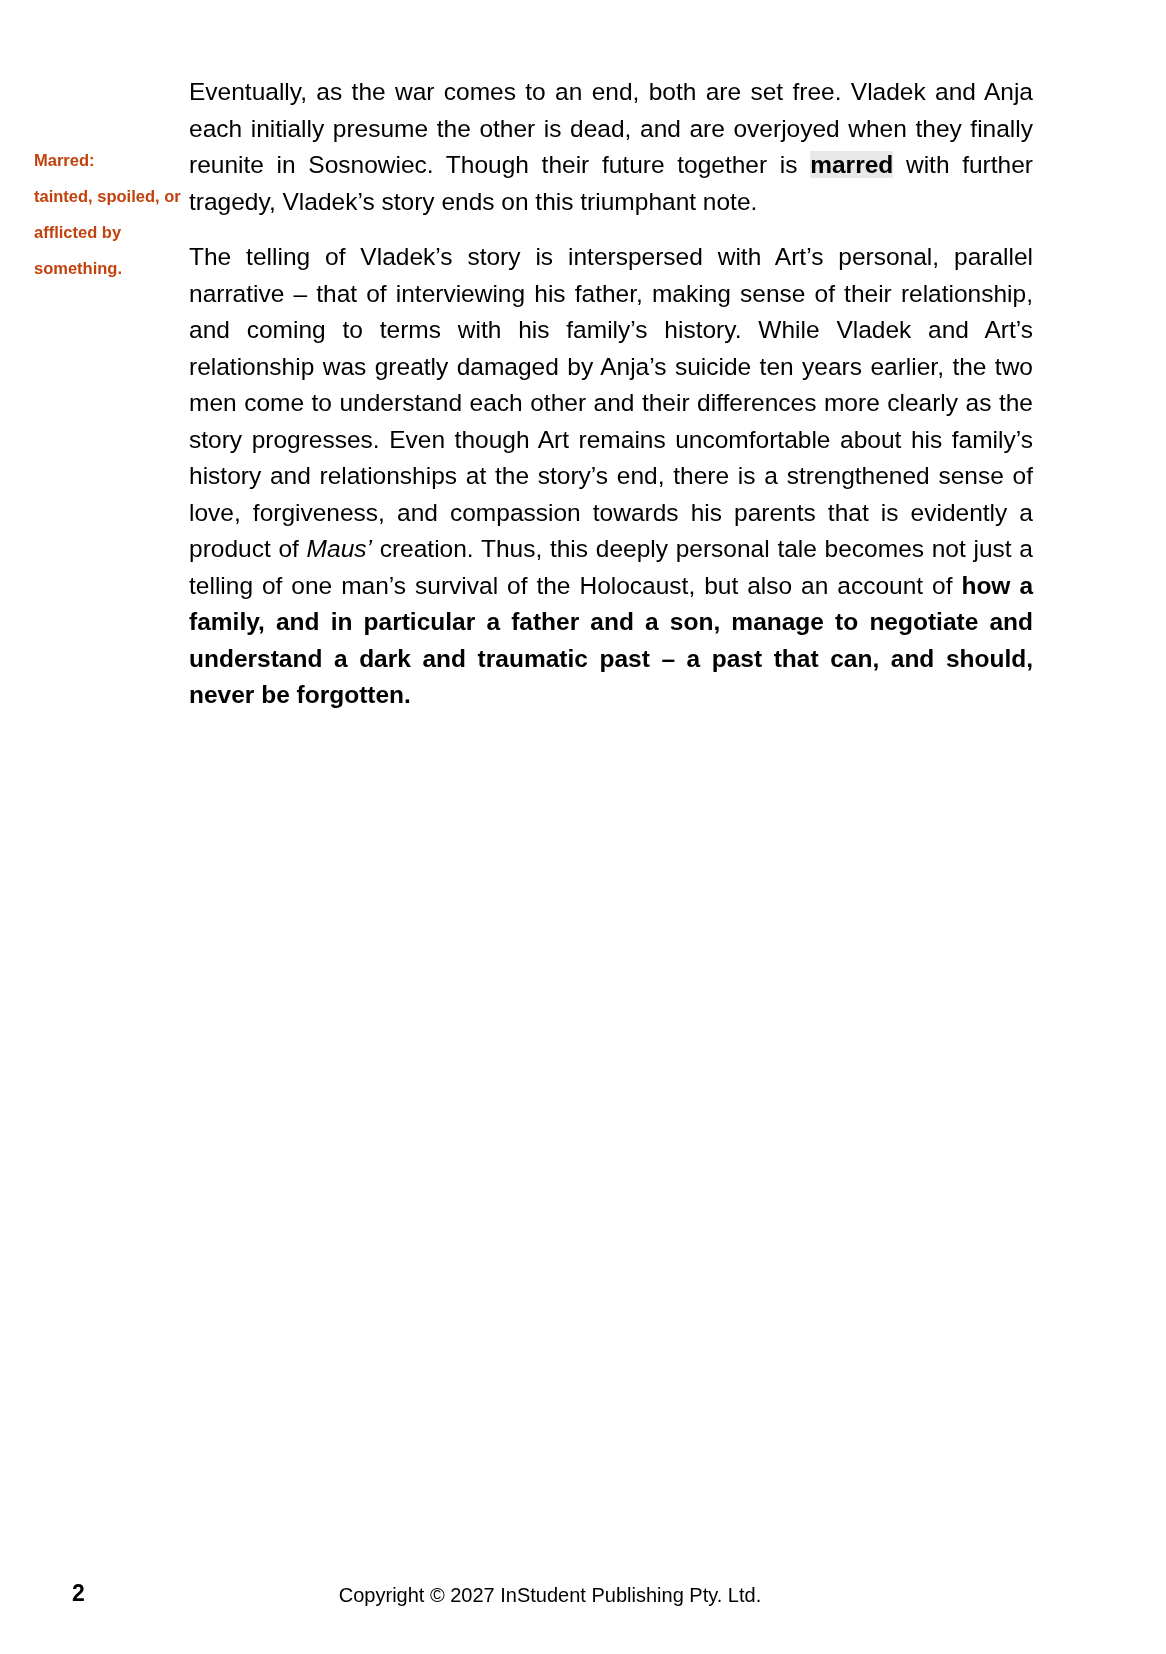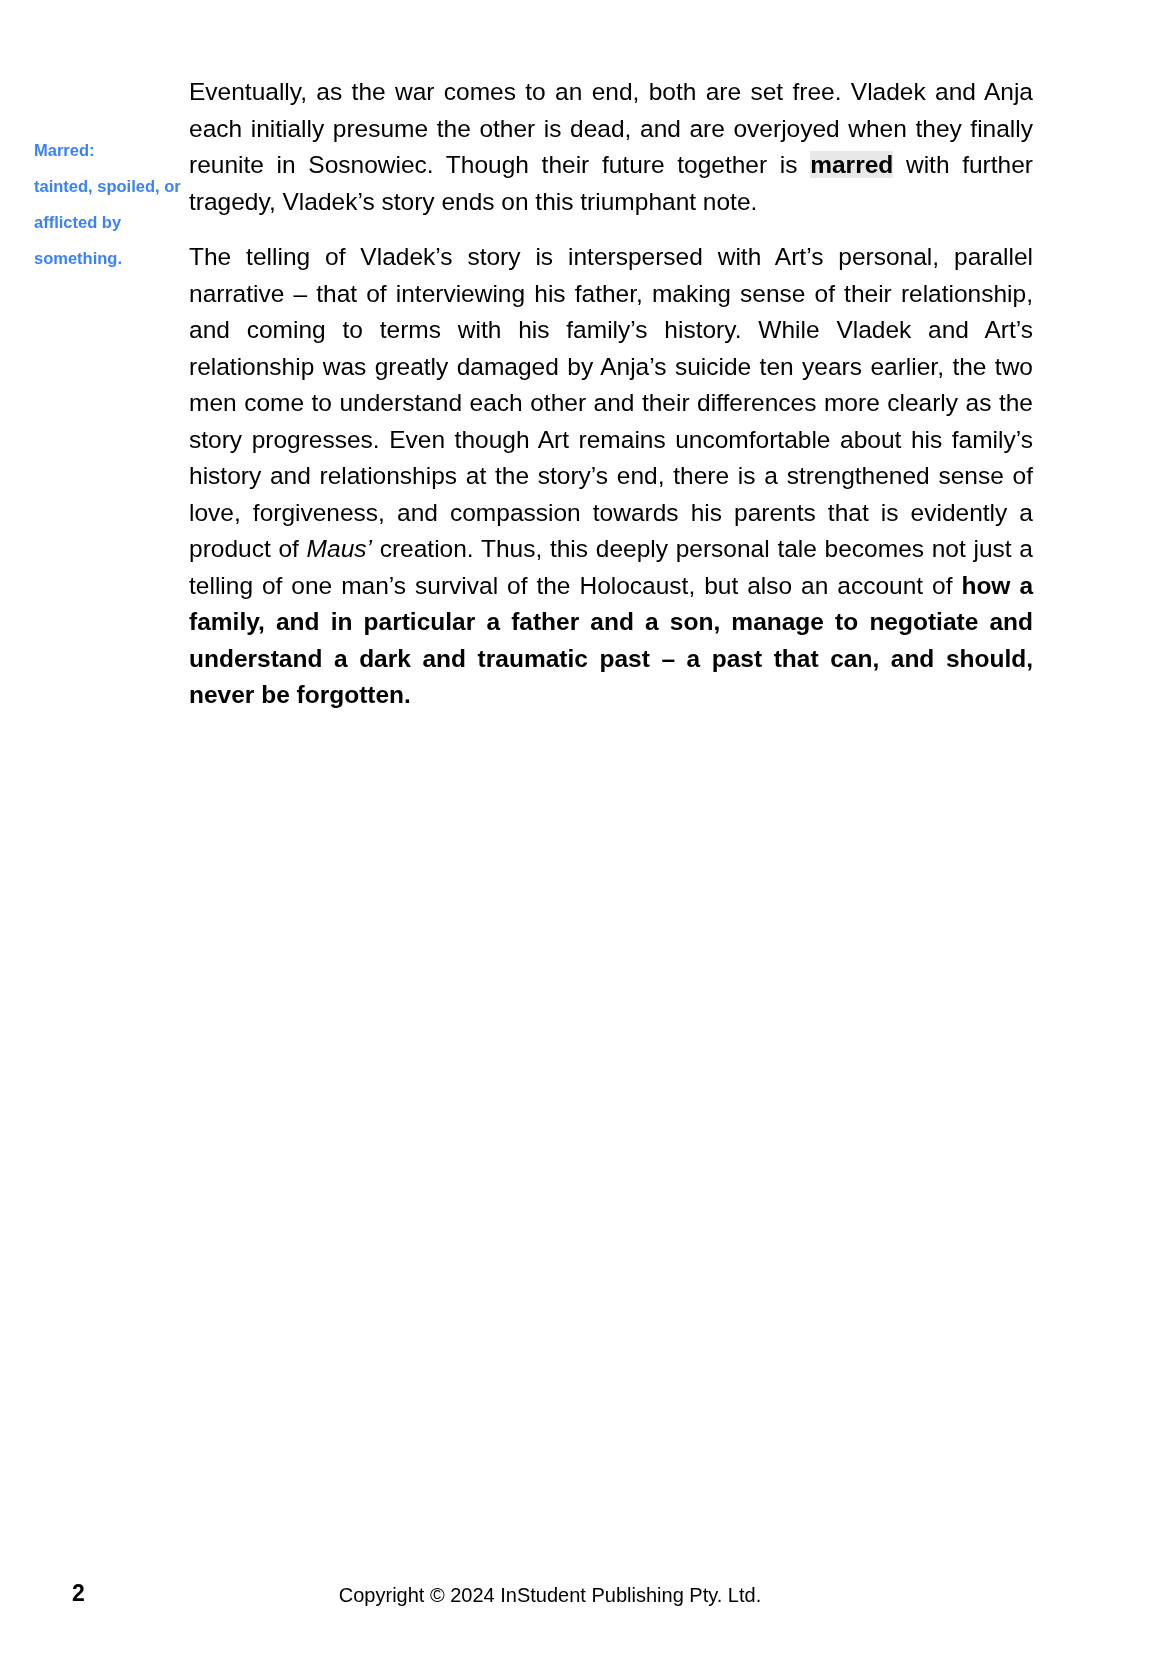--- a/index.html
+++ b/index.html
@@ -14,25 +14,25 @@
     background: #ffffff;
     font-family: "Liberation Sans", sans-serif;
     color: #000000;
     overflow: hidden;
   }
 
   
   .sidenote {
     position: absolute;
     left: 34px;
-    top: 132px;
+    top: 142px;
     width: 148px;
     font-size: 16.5px;
     line-height: 36px;
-    color: #3b82f6;
+    color: #c2410c;
   }
   .sidenote-term {
     font-weight: bold;
     display: block;
   }
   .sidenote-def {
     display: block;
     font-weight: bold;
   }
 
@@ -108,16 +108,16 @@
   <main class="content">
 
     <p class="para"><span>Eventually, as the war comes to an end, both are set free.  Vladek and Anja each initially presume the other is dead, and are overjoyed when they finally reunite in Sosnowiec.  Though their future together is </span><span class="hl">marred</span><span> with further tragedy, Vladek’s story ends on this triumphant note.</span></p>
 
     <p class="para last-line-left"><span>The telling of Vladek’s story is interspersed with Art’s personal, parallel narrative – that of interviewing his father, making sense of their relationship, and coming to terms with his family’s history.  While Vladek and Art’s relationship was greatly damaged by Anja’s suicide ten years earlier, the two men come to understand each other and their differences more clearly as the story progresses.  Even though Art remains uncomfortable about his family’s history and relationships at the story’s end, there is a strengthened sense of love, forgiveness, and compassion towards his parents that is evidently a product of </span><span class="it">Maus’</span><span> creation.  Thus, this deeply personal tale becomes not just a telling of one man’s survival of the Holocaust, but also an account of </span><span class="bd">how a family, and in particular a father and a son, manage to negotiate and understand a dark and traumatic past – a past that can, and should, never be forgotten.</span></p>
 
   </main>
 
   <footer class="footer">
     <div class="page-number">2</div>
-    <div class="copyright">Copyright © 2024 InStudent Publishing Pty. Ltd.</div>
+    <div class="copyright">Copyright © 2027 InStudent Publishing Pty. Ltd.</div>
   </footer>
 
 </div>
 
 </body></html>

